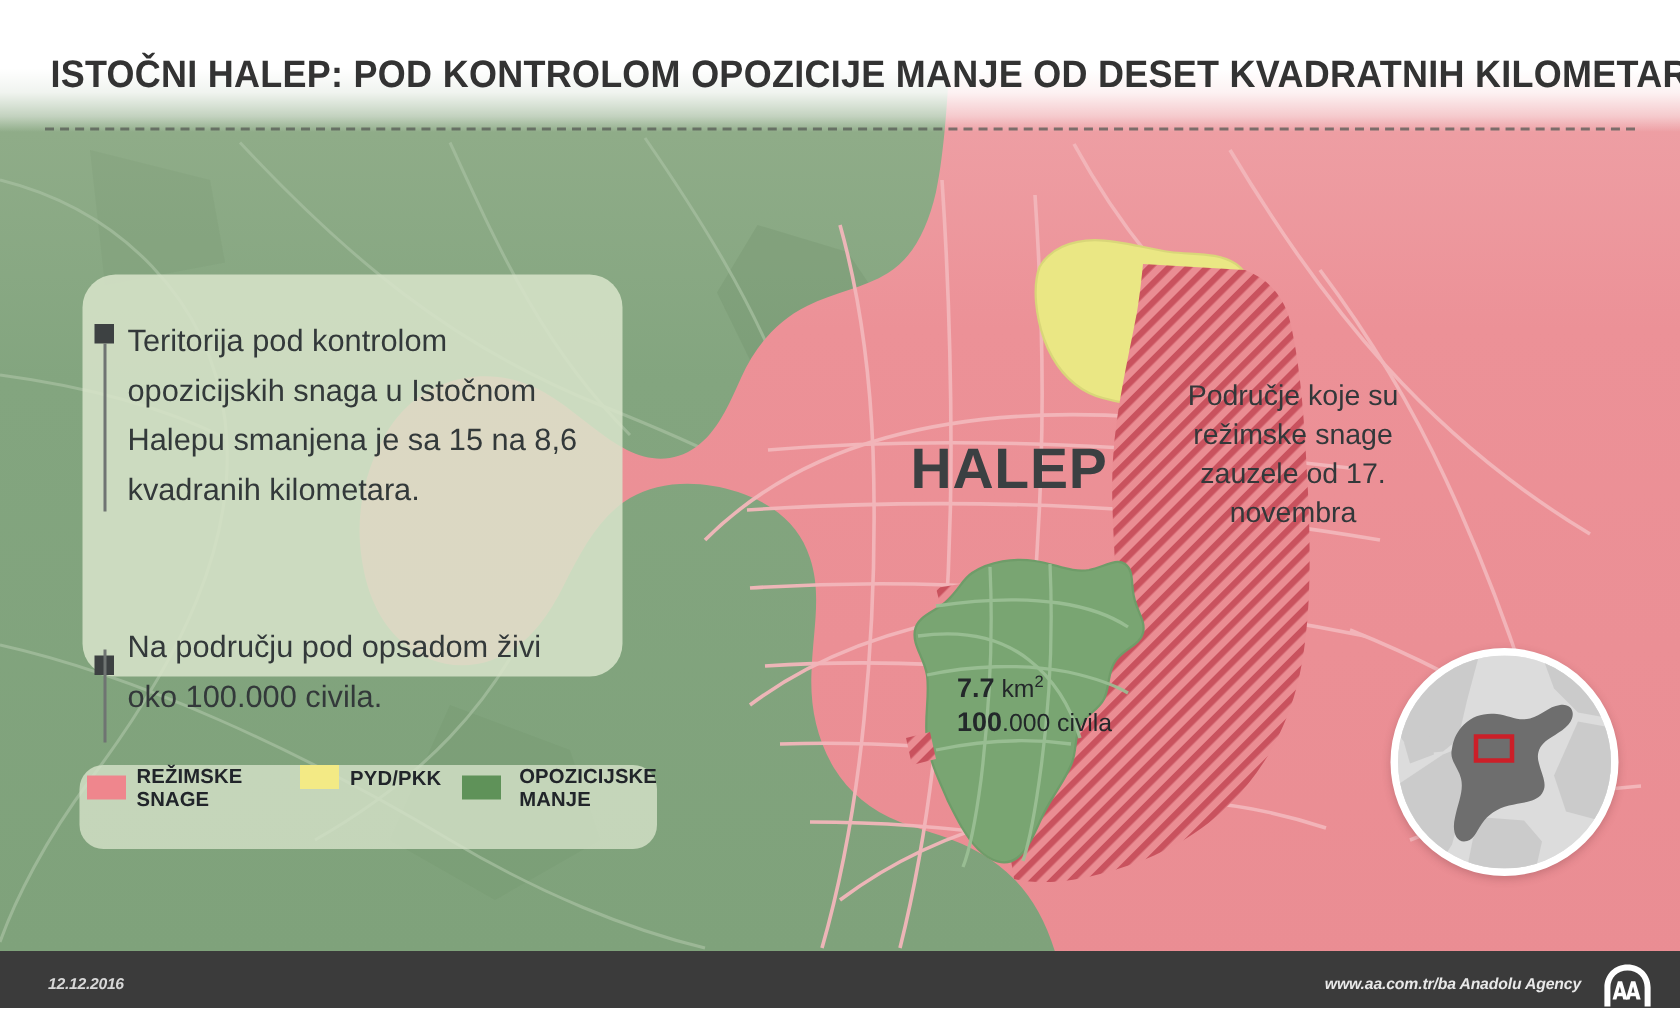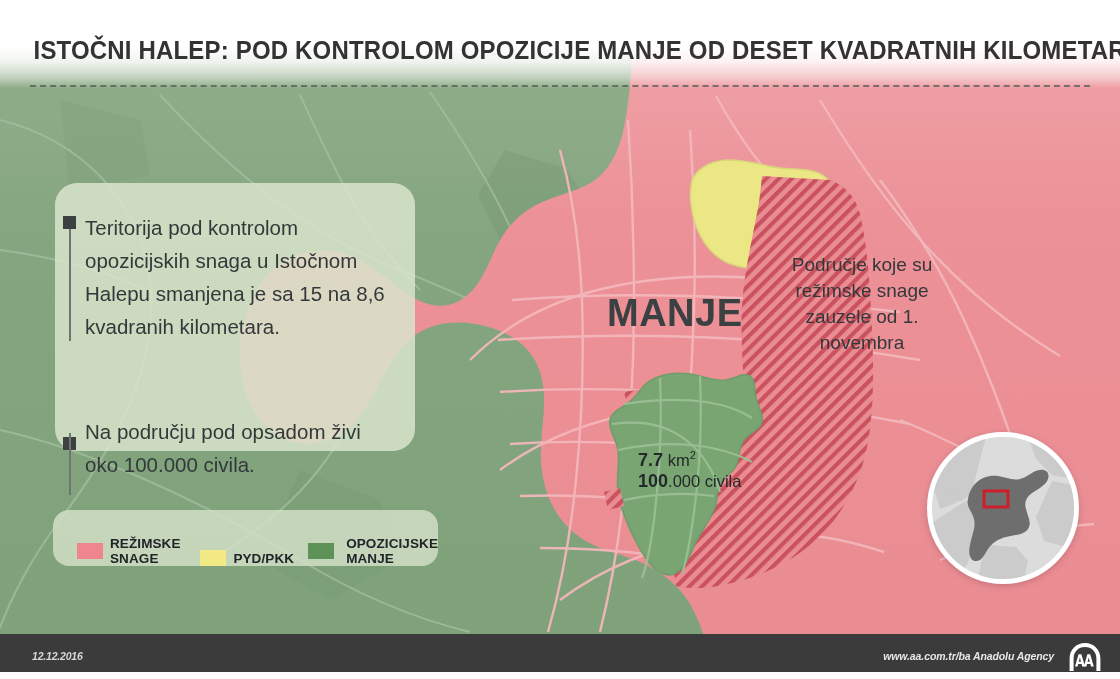--- a/index.html
+++ b/index.html
@@ -112,22 +112,22 @@
   
   #legend {
     position: absolute;
     left: 53px;
     top: 510px;
     width: 385px;
     height: 56px;
     background: rgba(214,226,201,0.80);
     border-radius: 16px;
     display: flex;
-    align-items: flex-end;
-    padding-left: 24px;
+    align-items: flex-start;
+    padding-left: 5px;
     box-sizing: border-box;
   }
   .legend-entry {
     display: flex;
     align-items: center;
     margin-right: 14px;
   }
   .legend-swatch {
     width: 26px;
     height: 16px;
@@ -410,23 +410,23 @@
       <span class="info-rule"></span>
       <div class="info-text">Teritorija pod kontrolom opozicijskih snaga u Istočnom Halepu smanjena je sa 15 na 8,6 kvadranih kilometara.</div>
     </div>
     <div class="info-item" id="info-item-2">
       <span class="info-bullet"></span>
       <span class="info-rule"></span>
       <div class="info-text">Na području pod opsadom živi oko 100.000 civila.</div>
     </div>
   </div>
 
-  <div id="city-label">MANJE</div>
-
-  <div id="hatch-annotation">Područje koje su režimske snage zauzele od 1. novembra</div>
+  <div id="city-label">HALEP</div>
+
+  <div id="hatch-annotation">Područje koje su režimske snage zauzele od 17. novembra</div>
 
   <div id="pocket-stats">
     <div class="stats-line-1"><span class="big">7.7</span> <span>km</span><sup>2</sup></div>
     <div class="stats-line-2"><span class="big">100</span><span>.000 civila</span></div>
   </div>
 
   <div id="legend">
     <div class="legend-entry" id="legend-entry-1">
       <span class="legend-swatch" style="background:#ef868d;"></span>
       <span class="legend-label">REŽIMSKE SNAGE</span>

